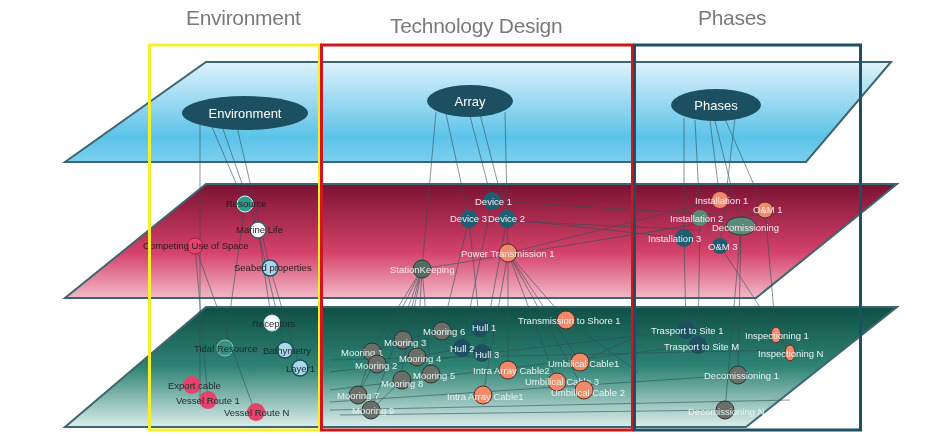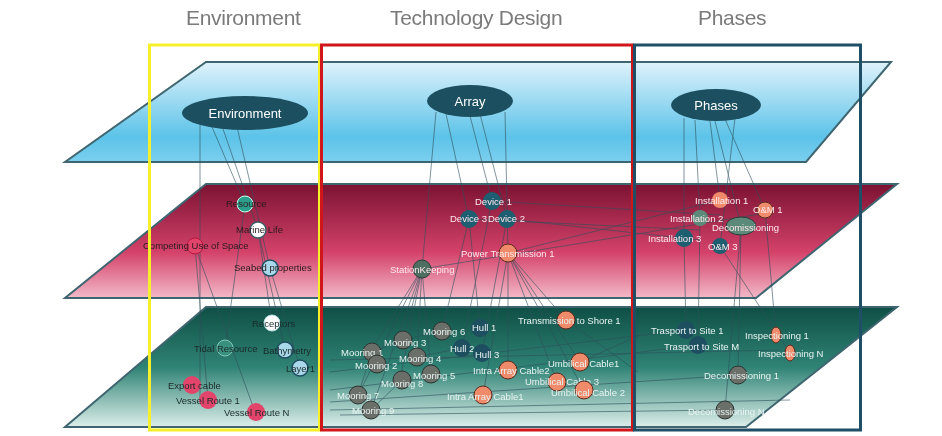--- a/index.html
+++ b/index.html
@@ -6,21 +6,21 @@
   body { width:942px; height:436px; position:relative; overflow:hidden; font-family:"Liberation Sans", sans-serif; }
   .hdr { position:absolute; top:6px; font-size:21px; color:#7a7a7a; font-family:"Liberation Sans", sans-serif; letter-spacing:-0.3px; }
   svg { position:absolute; left:0; top:0; }
   .node-label { font-family:"Liberation Sans", sans-serif; font-size:9.5px; }
   .hub-label { font-family:"Liberation Sans", sans-serif; font-size:13px; fill:#ffffff; }
 </style>
 </head>
 <body>
 
 <div class="hdr" style="left:186px;">Environment</div>
-<div class="hdr" style="left:390px;">Technology Design</div>
+<div class="hdr" style="left:390px;margin-top:8px;">Technology Design</div>
 <div class="hdr" style="left:698px;">Phases</div>
 
 <svg width="942" height="436" viewBox="0 0 942 436">
   <defs>
     <linearGradient id="gTop" x1="0" y1="0" x2="0" y2="1">
       <stop offset="0" stop-color="#dff2fb"></stop>
       <stop offset="0.75" stop-color="#5cc3e8"></stop>
       <stop offset="1" stop-color="#7ccfee"></stop>
     </linearGradient>
     <linearGradient id="gMid" x1="0" y1="0" x2="0" y2="1">

